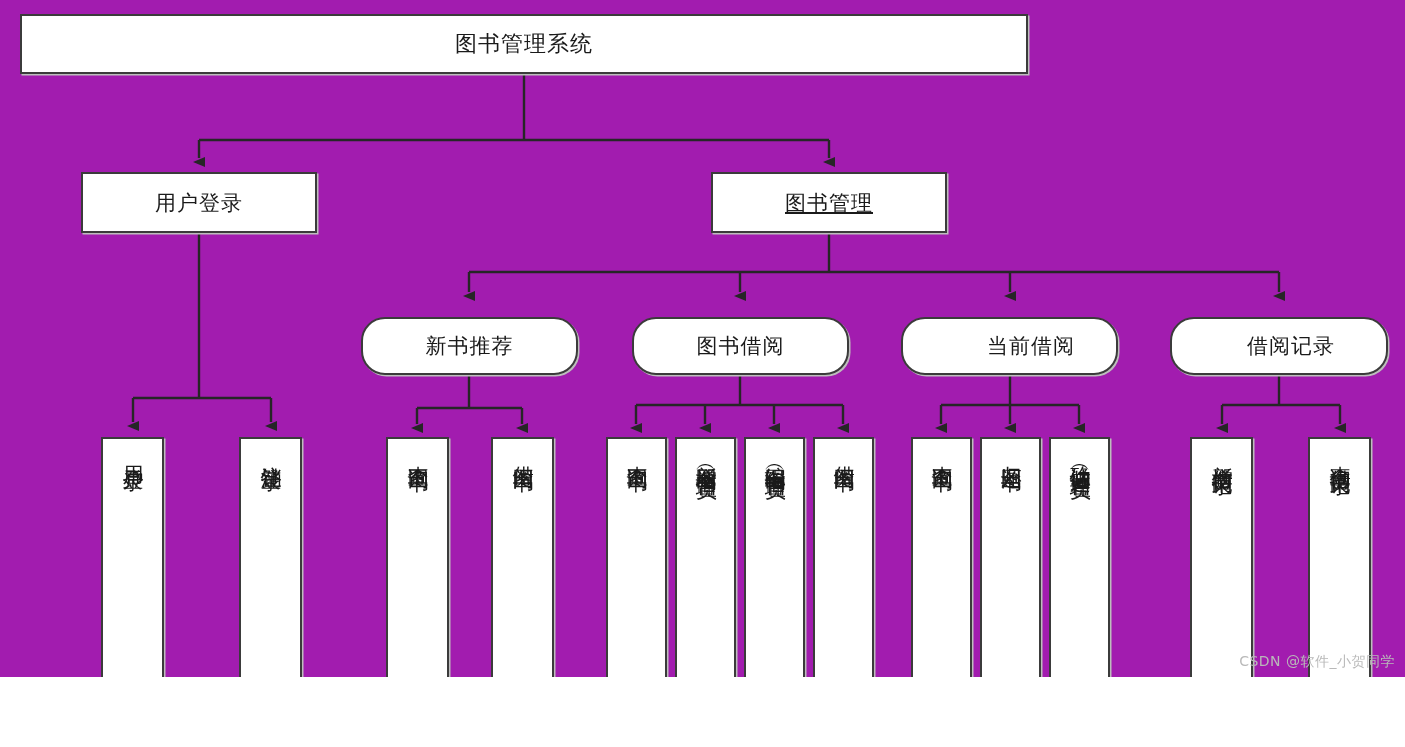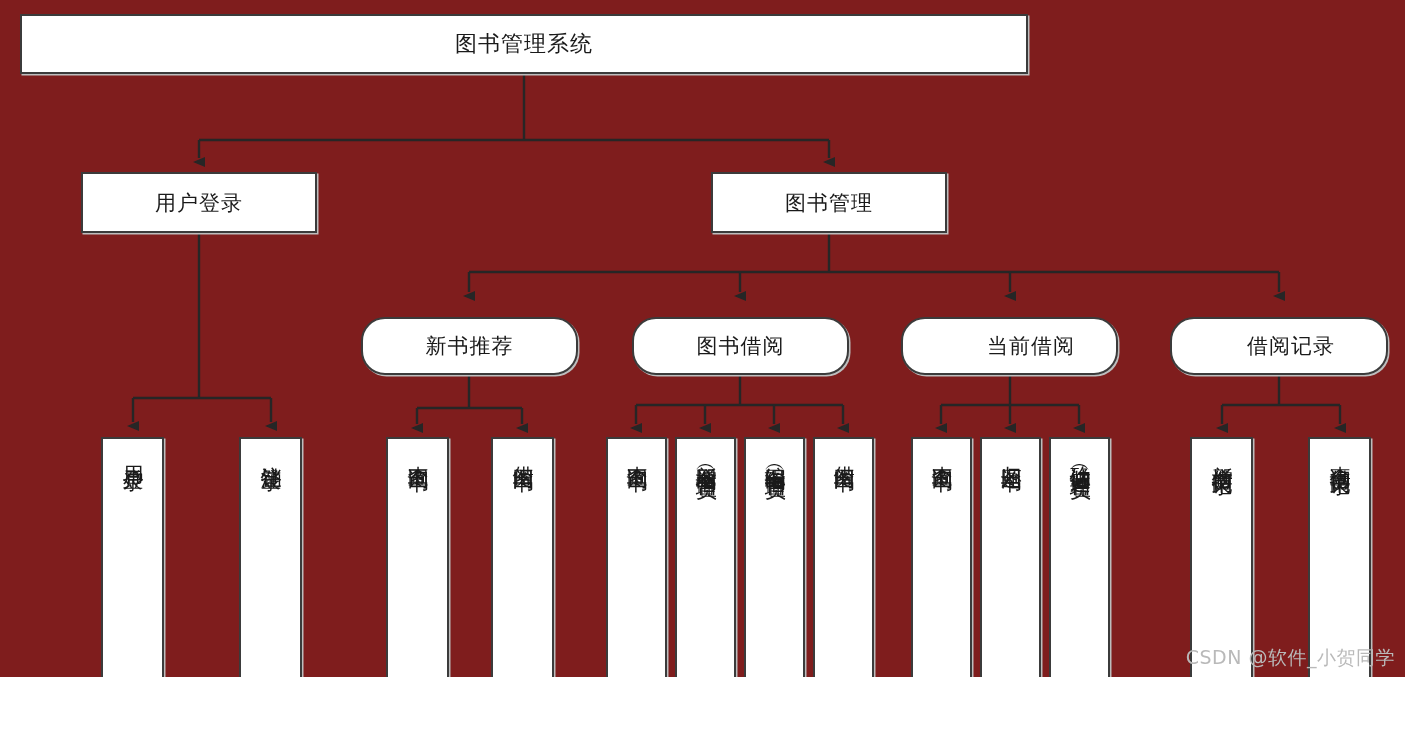--- a/index.html
+++ b/index.html
@@ -7,21 +7,21 @@
     padding: 0;
     background: #ffffff;
   }
   body {
     font-family: "DejaVu Sans", "Liberation Sans", sans-serif;
   }
   #canvas {
     position: relative;
     width: 1405px;
     height: 677px;
-    background: #7f1d1d;
+    background: #a21caf;
     overflow: hidden;
   }
   svg#wires {
     position: absolute;
     left: 0;
     top: 0;
     width: 1405px;
     height: 747px;
     pointer-events: none;
   }
@@ -53,21 +53,21 @@
     white-space: nowrap;
   }
   .htext {
     white-space: nowrap;
     letter-spacing: 1px;
   }
   #watermark {
     position: absolute;
     right: 10px;
     bottom: 6px;
-    font-size: 19px;
+    font-size: 14px;
     color: #b9b9b9;
     white-space: nowrap;
     letter-spacing: 0.5px;
   }
 </style>
 </head>
 <body>
 
 <div id="canvas">
 
@@ -121,21 +121,21 @@
     </g>
   </svg>
 
   <div class="node root" style="left:20px; top:14px; width:1008px; height:60px;">
     <span class="htext">图书管理系统</span>
   </div>
 
   <div class="node lvl2" style="left:81px; top:172px; width:236px; height:61px;">
     <span class="htext">用户登录</span>
   </div>
-  <div class="node lvl2" style="left:711px; top:172px; width:236px; height:61px;">
+  <div class="node lvl2" style="left:711px; top:172px; width:236px; height:61px;text-decoration:underline;">
     <span class="htext">图书管理</span>
   </div>
 
   <div class="node lvl3" style="left:361px; top:317px; width:217px; height:58px;">
     <span class="htext">新书推荐</span>
   </div>
   <div class="node lvl3" style="left:632px; top:317px; width:217px; height:58px;">
     <span class="htext">图书借阅</span>
   </div>
   <div class="node lvl3" style="left:901px; top:317px; width:217px; height:58px;padding-left:43px;">

